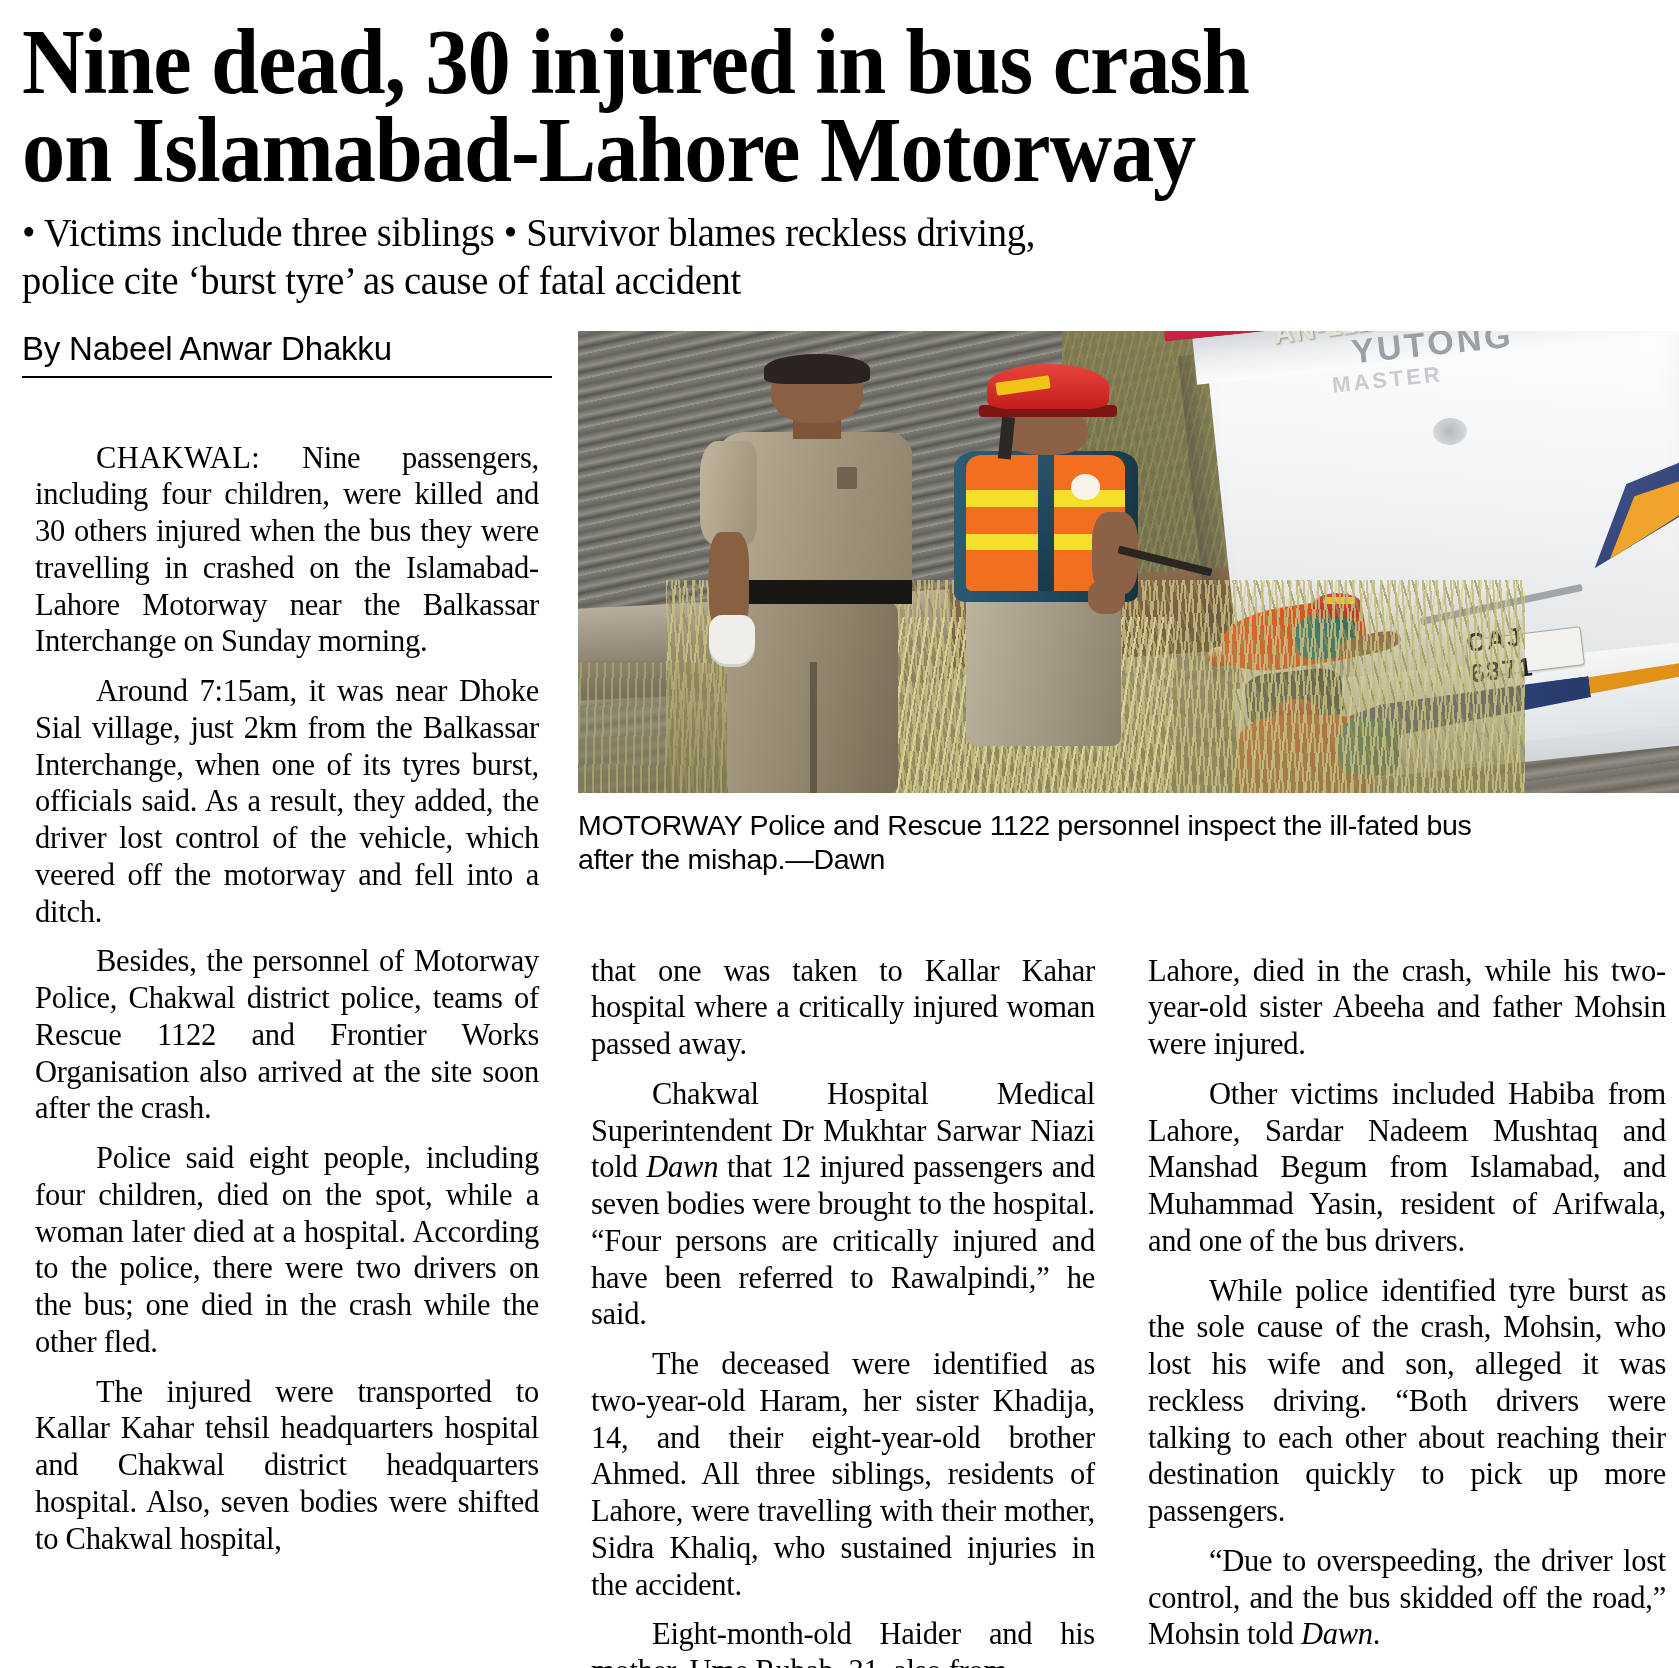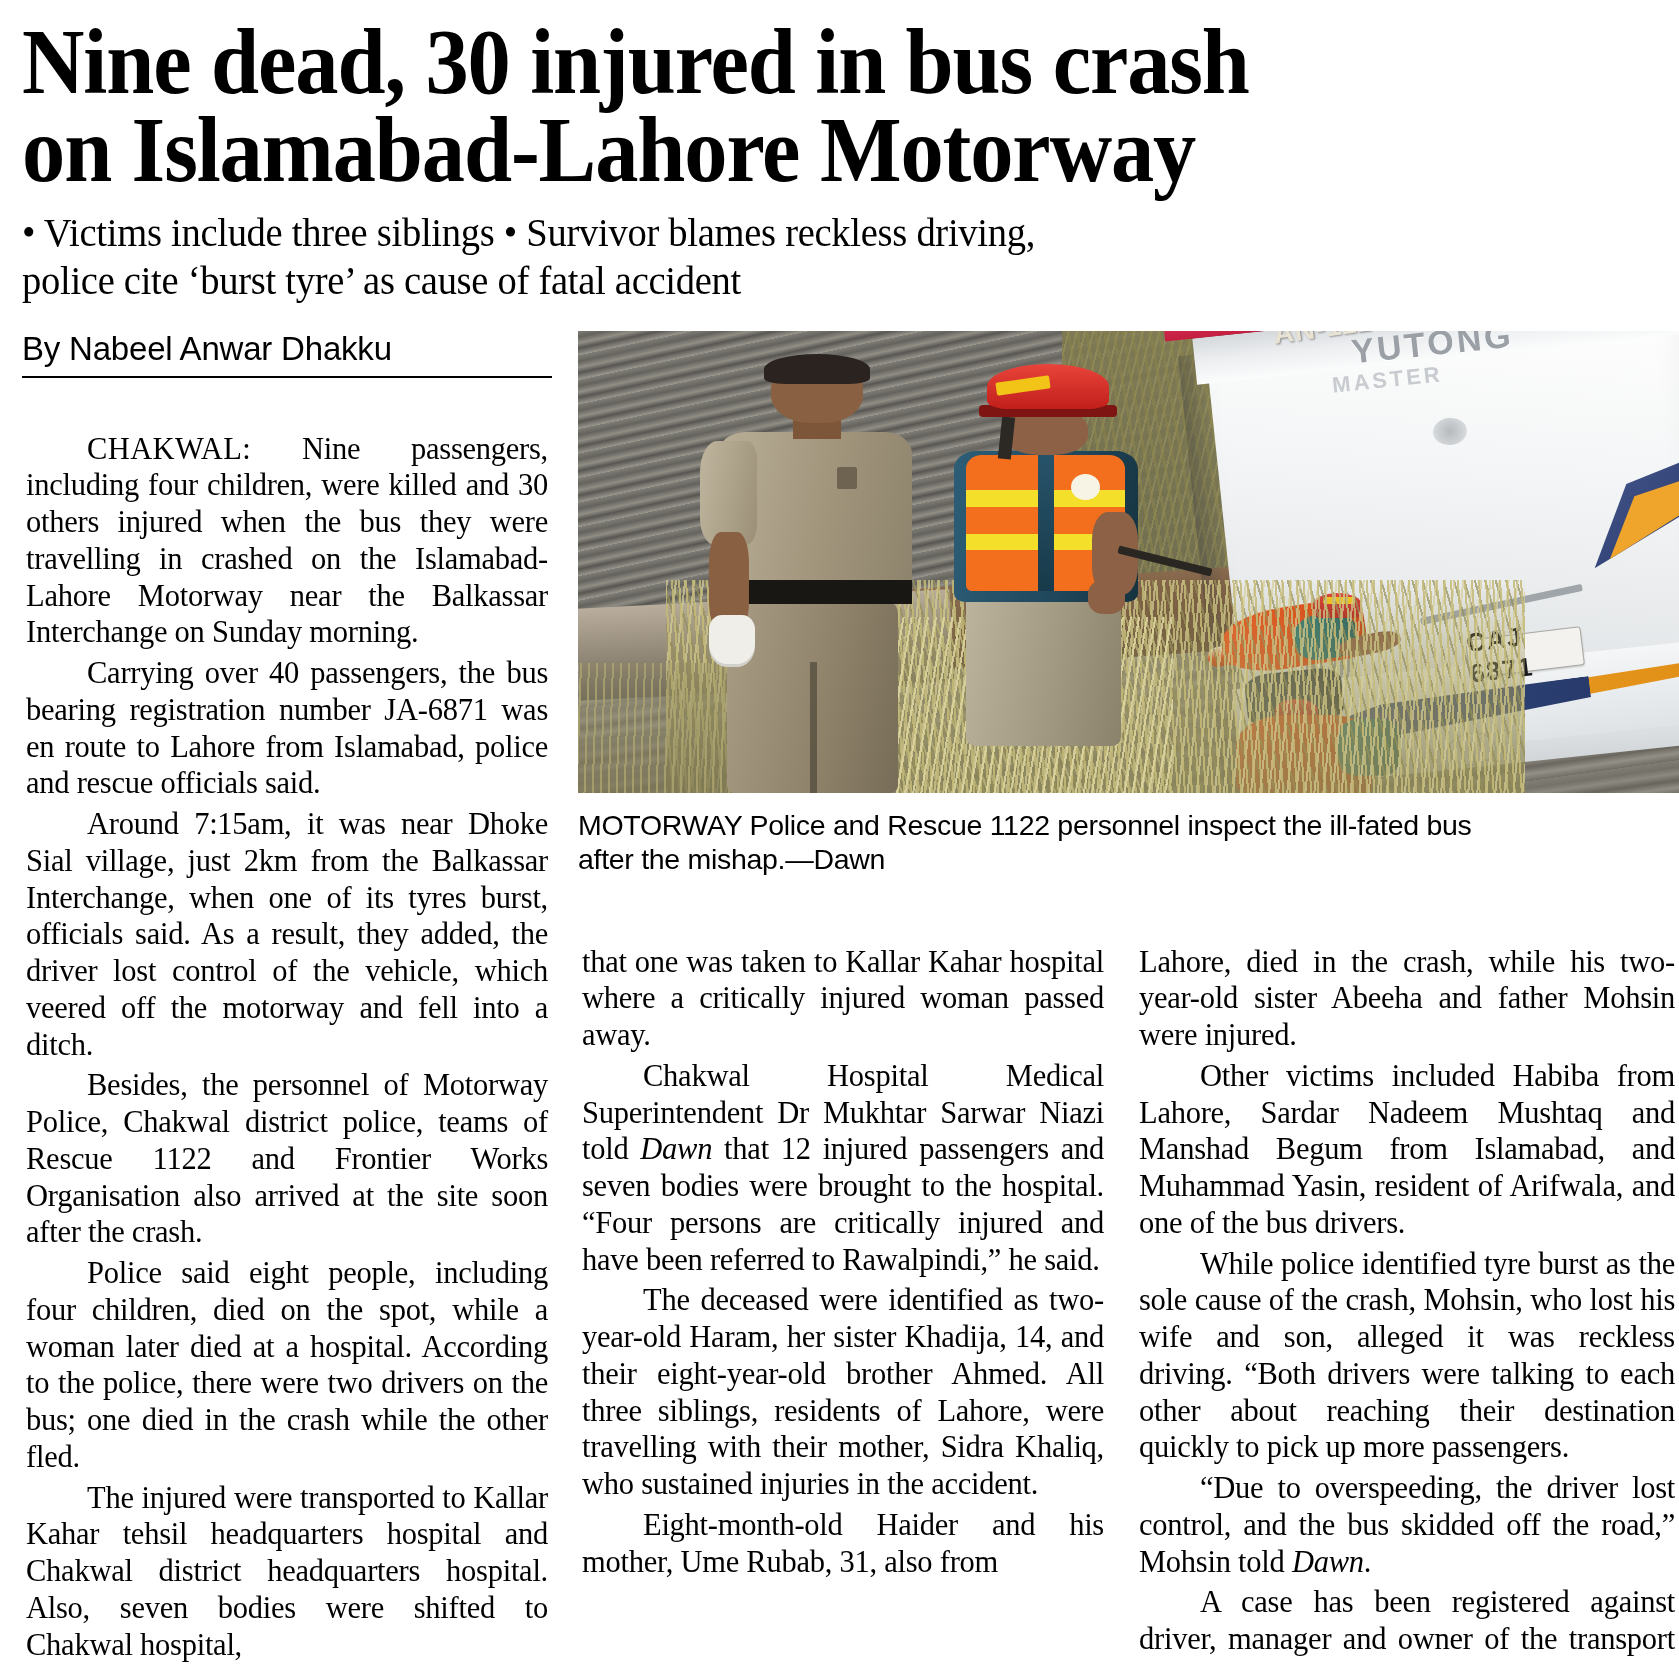--- a/index.html
+++ b/index.html
@@ -92,21 +92,21 @@
   
   .col {
     position: absolute;
     font-size: 30.5px;
     line-height: 1.205;
     text-align: justify;
     text-justify: inter-word;
     hyphens: manual;
     letter-spacing: -0.25px;
   }
-  .col p { margin: 4px; text-indent: 2.0em; }
+  .col p { margin: 13px; text-indent: 2.0em; }
   .col p.first { text-indent: 2.0em; }
   .col .place { letter-spacing: 0.4px; }
   .col i { font-style: italic; }
 
   #col1 { left: 0; top: 96px; width: 530px; }
   #col2 { left: 556px; top: 609px; width: 530px; }
   #col3 { left: 1113px; top: 609px; width: 544px; }
 
   
   .ph-layer { position: absolute; }
@@ -549,21 +549,20 @@
           <div class="helmet-stripe"></div>
         </div>
 
       </div>
       <div class="caption">MOTORWAY Police and Rescue 1122 personnel inspect the ill-fated bus
 after the mishap.—Dawn</div>
     </div>
 
     <div class="col" id="col1">
       <p class="first"><span class="place">CHAKWAL:</span> <span>Nine passengers, including four children, were killed and 30 others injured when the bus they were travelling in crashed on the Islamabad-Lahore Motorway near the Balkassar Interchange on Sunday morning.</span></p>
-      <p>Carrying over 40 passengers, the bus bearing registration number JA-6871 was en route to Lahore from Islamabad, police and rescue officials said.</p>
       <p>Around 7:15am, it was near Dhoke Sial village, just 2km from the Balkassar Interchange, when one of its tyres burst, officials said. As a result, they added, the driver lost control of the vehicle, which veered off the motorway and fell into a ditch.</p>
       <p>Besides, the personnel of Motorway Police, Chakwal district police, teams of Rescue 1122 and Frontier Works Organisation also arrived at the site soon after the crash.</p>
       <p>Police said eight people, including four children, died on the spot, while a woman later died at a hospital. According to the police, there were two drivers on the bus; one died in the crash while the other fled.</p>
       <p>The injured were transported to Kallar Kahar tehsil headquarters hospital and Chakwal district headquarters hospital. Also, seven bodies were shifted to Chakwal hospital,</p>
     </div>
 
     <div class="col" id="col2">
       <p style="text-indent:0">that one was taken to Kallar Kahar hospital where a critically injured woman passed away.</p>
       <p><span>Chakwal Hospital Medical Superintendent Dr Mukhtar Sarwar Niazi told </span><i>Dawn</i><span> that 12 injured passengers and seven bodies were brought to the hospital. “Four persons are critically injured and have been referred to Rawalpindi,” he said.</span></p>
       <p>The deceased were identified as two-year-old Haram, her sister Khadija, 14, and their eight-year-old brother Ahmed. All three siblings, residents of Lahore, were travelling with their mother, Sidra Khaliq, who sustained injuries in the accident.</p>

